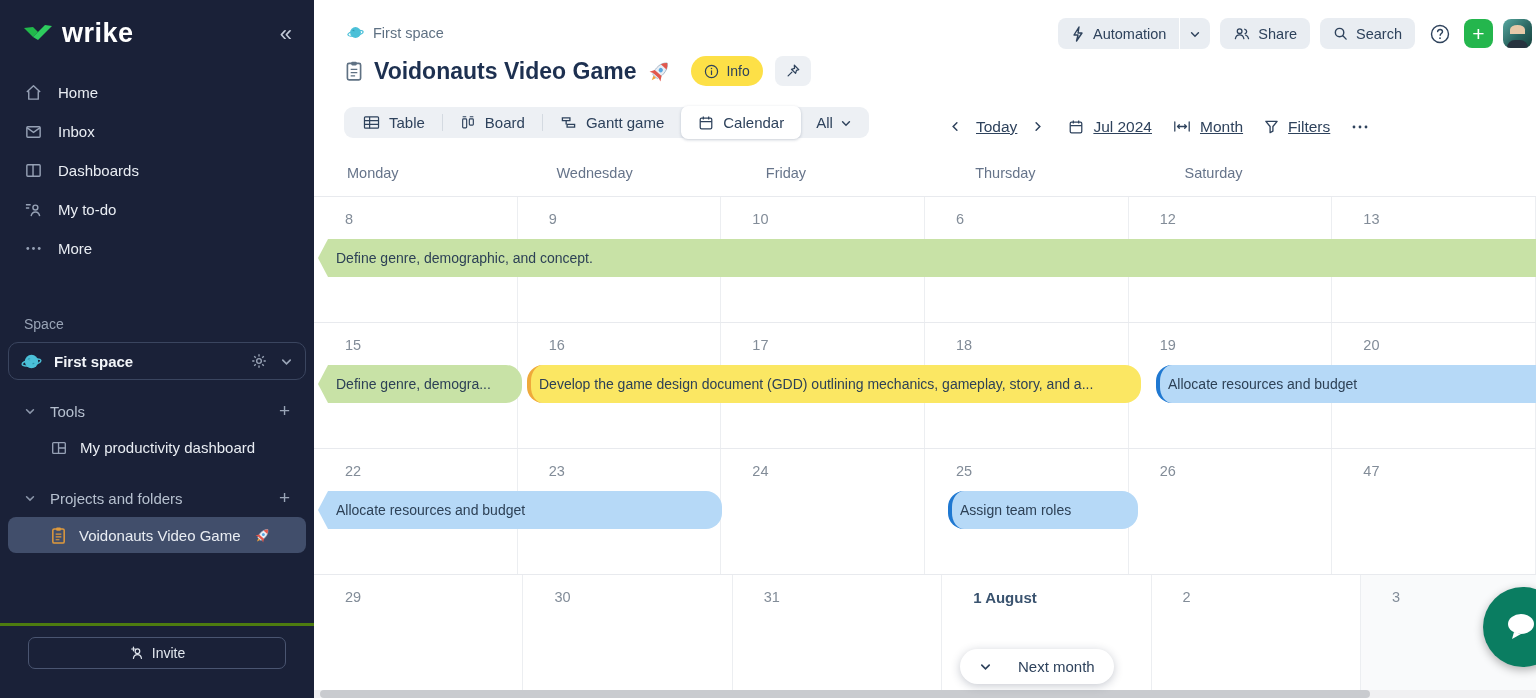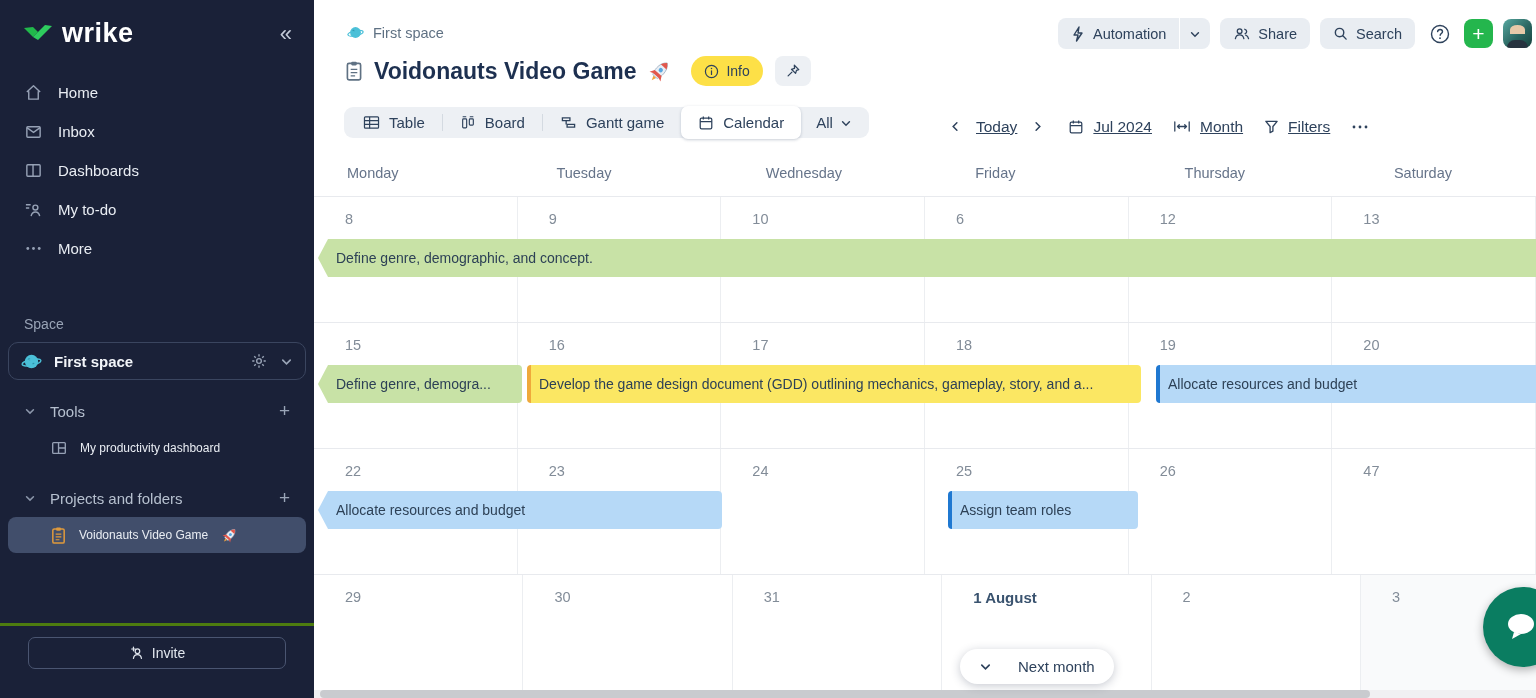--- a/index.html
+++ b/index.html
@@ -12,21 +12,21 @@
   .logo-text { font-size:27px; font-weight:bold; color:#fff; letter-spacing:.5px; margin-left:6px; }
   .collapse-btn { margin-left:auto; color:#c3cad8; font-size:22px; cursor:pointer; line-height:1; }
   .nav { margin-top:24px; }
   .nav-item { display:flex; align-items:center; gap:15px; height:39px; padding:0 24px; font-size:15px; cursor:pointer; }
   .nav-item .ico { color:#96a1b5; display:flex; }
   .space-heading { margin:48px 24px 10px 24px; color:#99a4b6; font-size:14px; }
   .space-selector { margin:4px 8px 0 8px; height:38px; border:1px solid #3a455f; border-radius:10px; display:flex; align-items:center; padding:0 12px 0 12px; gap:12px; cursor:pointer; }
   .space-selector .name { font-size:15px; font-weight:bold; color:#f2f5f9; flex:1; }
   .section-row { display:flex; align-items:center; gap:14px; margin-top:14px; height:34px; padding:0 24px; color:#b6c0cf; font-size:15px; }
   .section-row .plus { margin-left:auto; color:#9aa5b7; font-size:19px; cursor:pointer; }
-  .tree-item { display:flex; align-items:center; gap:12px; height:39px; padding:0 24px 0 50px; font-size:12px; cursor:pointer; }
+  .tree-item { display:flex; align-items:center; gap:12px; height:39px; padding:0 24px 0 50px; font-size:15px; cursor:pointer; }
   .tree-item .ico { color:#96a1b5; display:flex; }
   .tree-item.selected { background:#414e6b; border-radius:8px; margin:2px 8px 0 8px; padding-left:42px; height:36px; }
   .sidebar-bottom { position:absolute; bottom:17px; left:0; right:0; border-top:3px solid #4d7c0f; padding:11px 28px 12px 28px; }
   .invite-btn { height:32px; width:100%; border:1px solid #4a5571; border-radius:7px; background:transparent; color:#e2e7ee; font-size:14px; display:flex; align-items:center; justify-content:center; gap:7px; cursor:pointer; font-family:inherit; }
 
   
   .main { position:absolute; left:314px; top:0; width:1222px; height:698px; background:#fff; color:#2c405c; }
   .breadcrumb { position:absolute; left:33px; top:24px; display:flex; align-items:center; gap:9px; color:#5f7183; font-size:14.5px; cursor:pointer; }
   .title-row { position:absolute; left:30px; top:56px; display:flex; align-items:center; gap:10px; }
   .page-title { font-size:23px; font-weight:bold; color:#1d3050; }
@@ -57,21 +57,21 @@
   
   .calendar { position:absolute; left:0; top:157px; width:1222px; height:541px; }
   .wk-header { display:flex; height:39px; }
   .wk-header .hcell { width:209.4px; padding:8px 0 0 33px; font-size:14.5px; color:#66748a; }
   .wk-header .hcell:last-child { flex:1; }
   .week-row { display:flex; height:126px; border-top:1px solid #e8eaee; position:relative; }
   .day-cell { width:209.4px; border-right:1px solid #eceef1; padding:14px 0 0 31px; font-size:14.5px; color:#828c98; }
   .day-cell:last-child { flex:1; border-right:none; background:#f9fafb; }
   .day-cell.newmonth { color:#3a536f; font-weight:bold; font-size:15px; }
 
-  .bar { position:absolute; top:42px; height:38px; line-height:38px; font-size:14px; color:#2d4156; border-radius:4px; white-space:nowrap; overflow:hidden; padding:0 8px; cursor:pointer; }
+  .bar { position:absolute; top:42px; height:38px; line-height:38px; font-size:14px; color:#2d4156; border-radius:16px; white-space:nowrap; overflow:hidden; padding:0 8px; cursor:pointer; }
   .bar.green { background:#c8e2a6; }
   .bar.yellow { background:#fbe763; border-left:4px solid #efa93b; }
   .bar.blue { background:#b6d9f7; }
   .bar.accent-blue { border-left:4px solid #1f78d1; }
   .bar.cont-left { border-top-left-radius:0; border-bottom-left-radius:0; }
   .bar.cont-left::before { content:""; position:absolute; right:100%; top:0; width:0; height:0; border-top:19px solid transparent; border-bottom:19px solid transparent; }
   .bar.green.cont-left::before { border-right:10px solid #c8e2a6; }
   .bar.blue.cont-left::before { border-right:10px solid #b6d9f7; }
   .bar.cont-left { overflow:visible; }
   .bar.cont-left .bar-label { display:block; overflow:hidden; white-space:nowrap; }
@@ -441,21 +441,20 @@
             <circle cx="3" cy="7" r="1.4"></circle>
             <circle cx="9" cy="7" r="1.4"></circle>
             <circle cx="15" cy="7" r="1.4"></circle>
           </svg>
         </span>
     </div>
 
     <div class="calendar">
       <div class="wk-header">
         <div class="hcell">Monday</div>
-        <div class="hcell">Tuesday</div>
         <div class="hcell">Wednesday</div>
         <div class="hcell">Friday</div>
         <div class="hcell">Thursday</div>
         <div class="hcell">Saturday</div>
       </div>
 
       <div class="week-row">
         <div class="day-cell">8</div>
         <div class="day-cell">9</div>
         <div class="day-cell">10</div>

